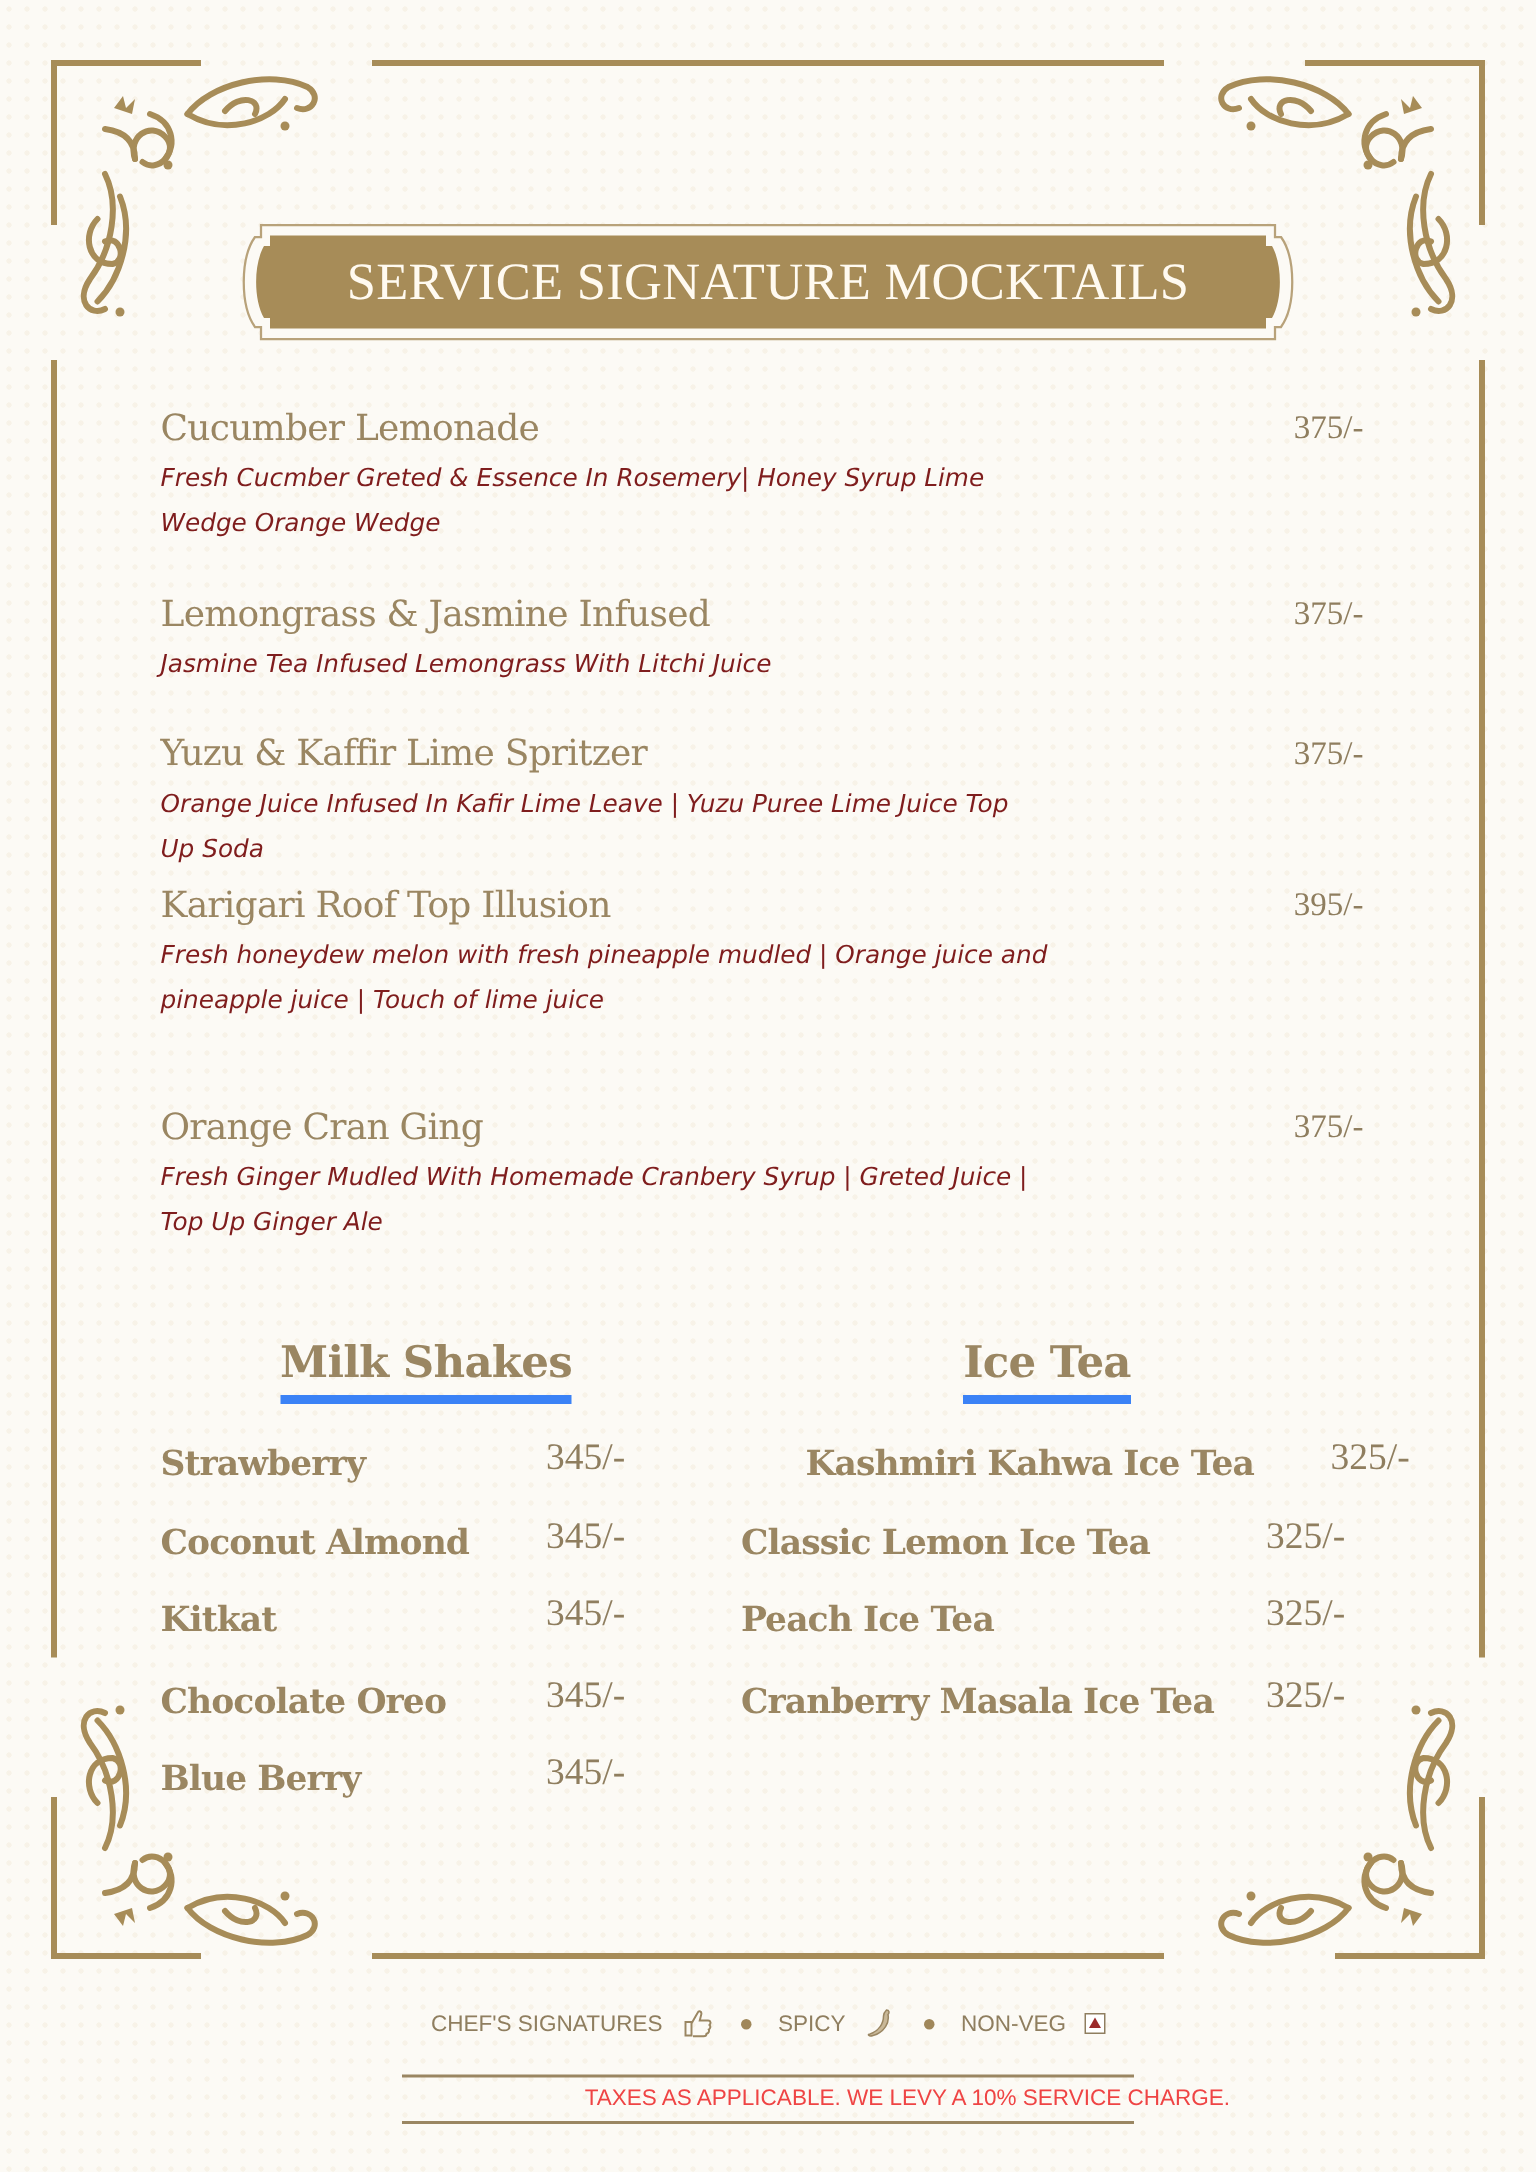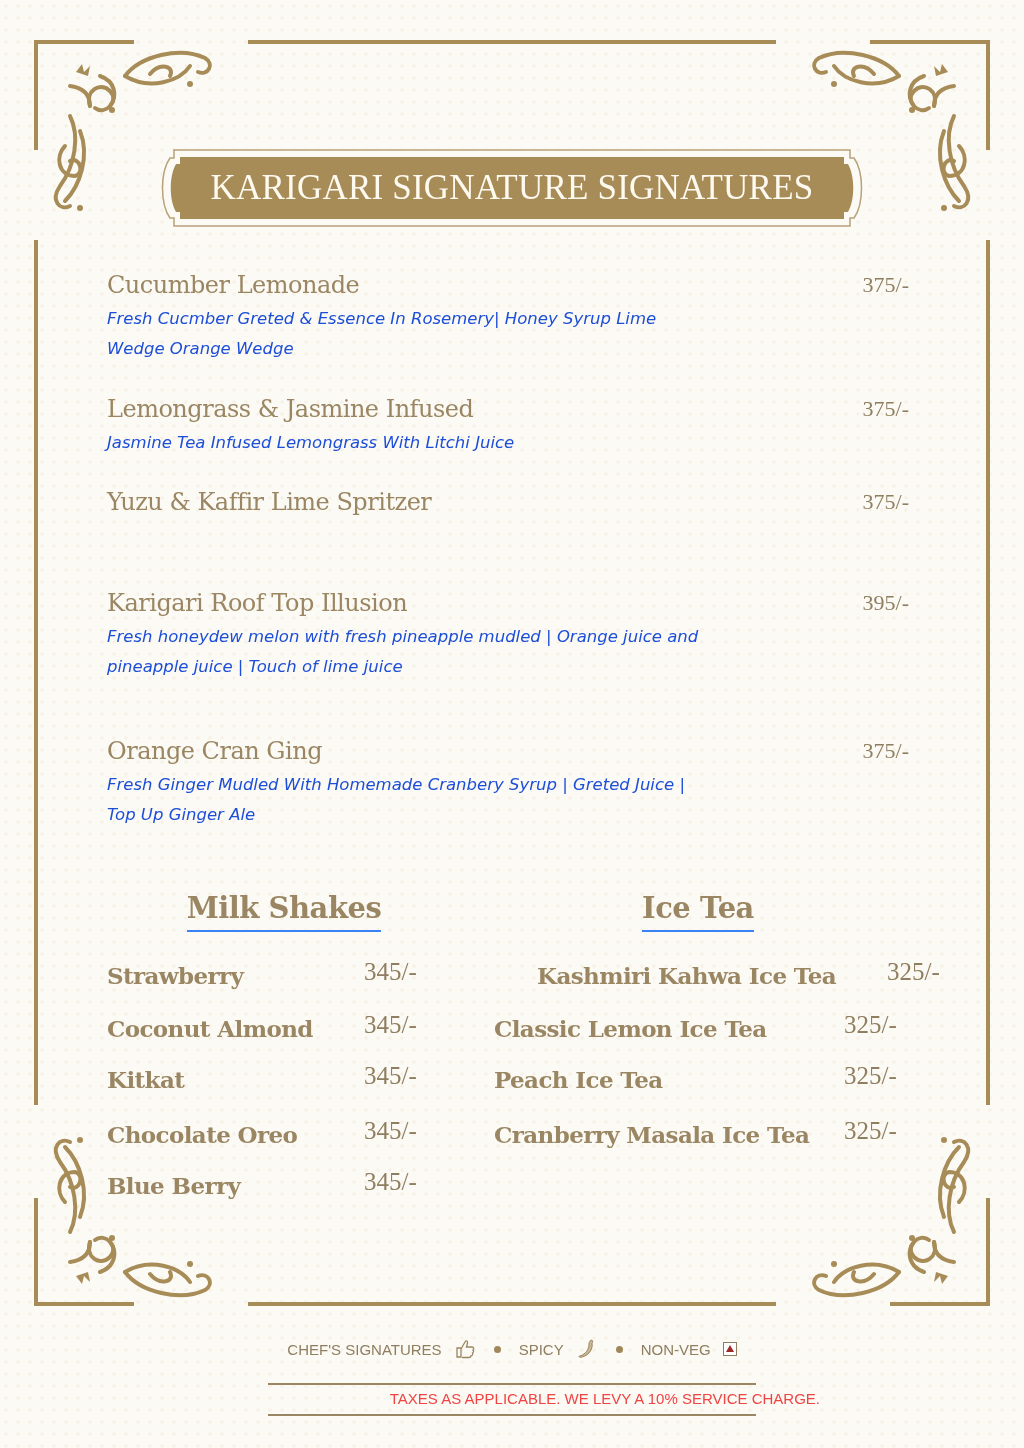--- a/index.html
+++ b/index.html
@@ -28,29 +28,29 @@
   .item-name {
     font-family: "DejaVu Serif", serif; font-size: 24px; color: #9a8662;
     line-height: 34px; letter-spacing: -0.5px;
   }
   .item-price {
     position: absolute; right: 8px; top: 0; font-family: "Liberation Serif", serif;
     font-size: 22px; color: #8f7e5f; line-height: 34px;
   }
   .item-desc {
     font-family: "DejaVu Sans", sans-serif; font-style: italic; font-size: 16.5px;
-    color: #1d4ed8; line-height: 30px; width: 680px; margin-top: 2px;
+    color: #7f1d1d; line-height: 30px; width: 680px; margin-top: 2px;
   }
 
   .section-title {
     position: absolute; font-family: "DejaVu Serif", serif; font-weight: bold;
     font-size: 29px; color: #9a8662; line-height: 40px; text-align: center;
     letter-spacing: -0.5px;
   }
-  .section-title .ul { display: inline-block; border-bottom: 2px solid #3b82f6; padding-bottom: 2px; text-align: center; }
+  .section-title .ul { display: inline-block; border-bottom: 6px solid #3b82f6; padding-bottom: 2px; text-align: center; }
 
   .row { position: absolute; height: 36px; }
   .row-name {
     position: absolute; left: 0; top: 0; font-family: "DejaVu Serif", serif; font-weight: bold;
     font-size: 23px; color: #9a8662; line-height: 36px; white-space: nowrap; letter-spacing: -0.6px;
   }
   .row-price {
     position: absolute; top: -4px; font-family: "Liberation Serif", serif;
     font-size: 25px; color: #8f7e5f; line-height: 36px; white-space: nowrap;
   }
@@ -162,21 +162,21 @@
   <circle cx="82" cy="74" r="3" fill="#a78c58"></circle>
   <circle cx="50" cy="172" r="3" fill="#a78c58"></circle>
   <path d="M46 36 l6 -8 l2 8 l6 -6 l-2 10 z" fill="#a78c58"></path>
 </svg>
 
 <div class="banner">
   <svg width="704" height="80" viewBox="0 0 704 80">
     <path d="M14 2 H690 V10 H694 C704 24 704 56 694 70 H690 V78 H14 V70 H10 C0 56 0 24 10 10 H14 Z" fill="#fcfaf5" stroke="#b8a27a" stroke-width="1.5"></path>
     <path d="M20 9 H684 V16 H688 C695 28 695 52 688 64 H684 V71 H20 V64 H16 C9 52 9 28 16 16 H20 Z" fill="#a78c58"></path>
   </svg>
-  <div class="banner-title">KARIGARI SIGNATURE SIGNATURES</div>
+  <div class="banner-title">SERVICE SIGNATURE MOCKTAILS</div>
 </div>
 
 <div class="item" style="top:268px;">
   <div class="item-name">Cucumber Lemonade</div>
   <div class="item-price">375/-</div>
   <div class="item-desc">
     <div>Fresh Cucmber Greted &amp; Essence In Rosemery| Honey Syrup Lime</div>
     <div>Wedge Orange Wedge</div>
   </div>
 </div>
@@ -185,20 +185,24 @@
   <div class="item-name">Lemongrass &amp; Jasmine Infused</div>
   <div class="item-price">375/-</div>
   <div class="item-desc">
     <div>Jasmine Tea Infused Lemongrass With Litchi Juice</div>
   </div>
 </div>
 
 <div class="item" style="top:485px;">
   <div class="item-name">Yuzu &amp; Kaffir Lime Spritzer</div>
   <div class="item-price">375/-</div>
+  <div class="item-desc">
+    <div>Orange Juice Infused In Kafir Lime Leave | Yuzu Puree Lime Juice Top</div>
+    <div>Up Soda</div>
+  </div>
 </div>
 
 <div class="item" style="top:586px;">
   <div class="item-name">Karigari Roof Top Illusion</div>
   <div class="item-price">395/-</div>
   <div class="item-desc">
     <div>Fresh honeydew melon with fresh pineapple mudled | Orange juice and</div>
     <div>pineapple juice | Touch of lime juice</div>
   </div>
 </div>

